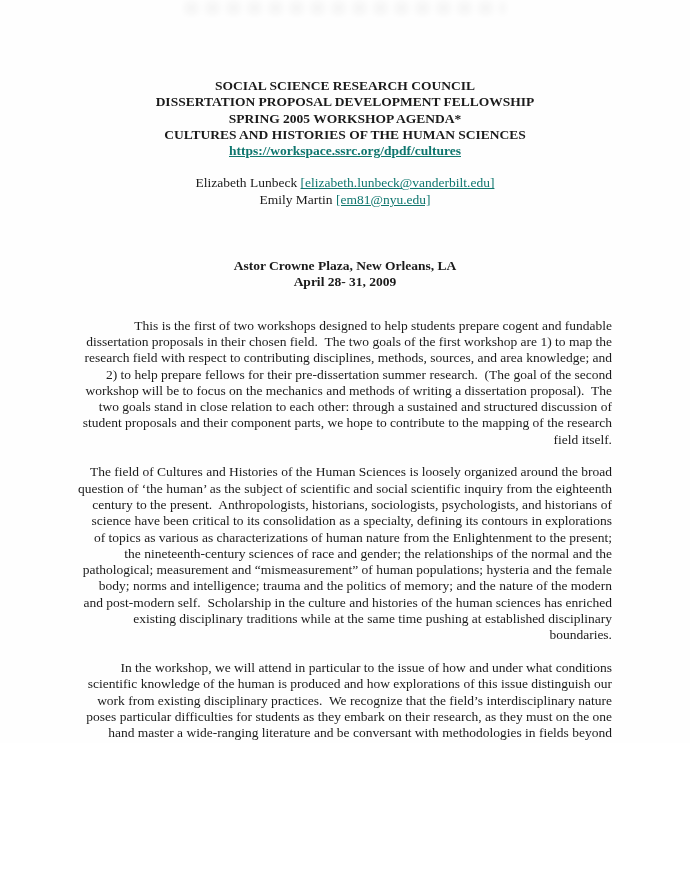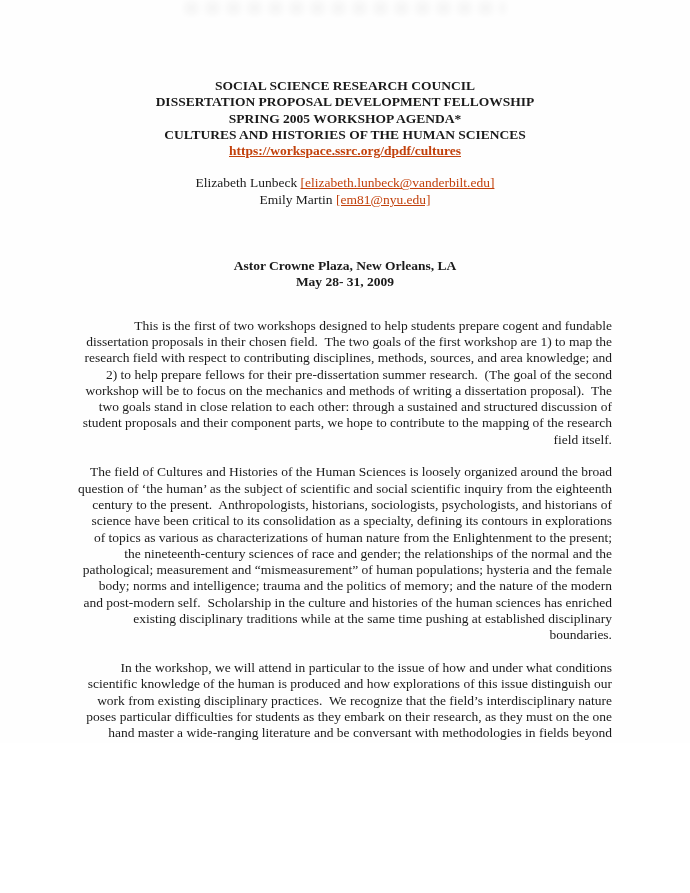--- a/index.html
+++ b/index.html
@@ -37,21 +37,21 @@
     left: 78px;
     width: 534px;
     font-size: 13.5px;
     line-height: 16.3px;
   }
   .center { text-align: center; }
   .bold { font-weight: bold; }
   .doc-header { margin-bottom: 16px; }
   .program-title { }
   a.doc-link {
-    color: #c2410c;
+    color: #0f766e;
     text-decoration: underline;
     cursor: pointer;
   }
   a.doc-link.bold-link { font-weight: bold; }
   .organizers { margin-top: 16px; }
   .venue-block { margin-top: 50px; }
   .body-para {
     margin: 0 0 16.3px 0;
     text-align: right;
     white-space: pre-wrap;
@@ -85,21 +85,21 @@
       </div>
     </div>
 
     <div class="organizers center">
       <div><span>Elizabeth Lunbeck </span><a class="doc-link" href="#">[elizabeth.lunbeck@vanderbilt.edu]</a></div>
       <div><span>Emily Martin </span><a class="doc-link" href="#">[em81@nyu.edu]</a></div>
     </div>
 
     <div class="venue-block center bold">
       <div>Astor Crowne Plaza, New Orleans, LA</div>
-      <div>May 28- 31, 2009</div>
+      <div>April 28- 31, 2009</div>
     </div>
 
     <div class="paragraphs">
       <p class="body-para">This is the first of two workshops designed to help students prepare cogent and fundable dissertation proposals in their chosen field.  The two goals of the first workshop are 1) to map the research field with respect to contributing disciplines, methods, sources, and area knowledge; and 2) to help prepare fellows for their pre-dissertation summer research.  (The goal of the second workshop will be to focus on the mechanics and methods of writing a dissertation proposal).  The two goals stand in close relation to each other: through a sustained and structured discussion of student proposals and their component parts, we hope to contribute to the mapping of the research field itself.</p>
       <p class="body-para">The field of Cultures and Histories of the Human Sciences is loosely organized around the broad question of ‘the human’ as the subject of scientific and social scientific inquiry from the eighteenth century to the present.  Anthropologists, historians, sociologists, psychologists, and historians of science have been critical to its consolidation as a specialty, defining its contours in explorations of topics as various as characterizations of human nature from the Enlightenment to the present; the nineteenth-century sciences of race and gender; the relationships of the normal and the pathological; measurement and “mismeasurement” of human populations; hysteria and the female body; norms and intelligence; trauma and the politics of memory; and the nature of the modern and post-modern self.  Scholarship in the culture and histories of the human sciences has enriched existing disciplinary traditions while at the same time pushing at established disciplinary boundaries.</p>
       <p class="body-para">In the workshop, we will attend in particular to the issue of how and under what conditions scientific knowledge of the human is produced and how explorations of this issue distinguish our work from existing disciplinary practices.  We recognize that the field’s interdisciplinary nature poses particular difficulties for students as they embark on their research, as they must on the one hand master a wide-ranging literature and be conversant with methodologies in fields beyond those of their home disciplines and on the other aim to write dissertations that will be recognized as sufficiently mainstream within their home disciplines to make them employable.  The workshop aims to draw students into common conversation around the human sciences while giving them the tools to craft compelling and successful dissertations.</p>
     </div>
 
   </div>
 

